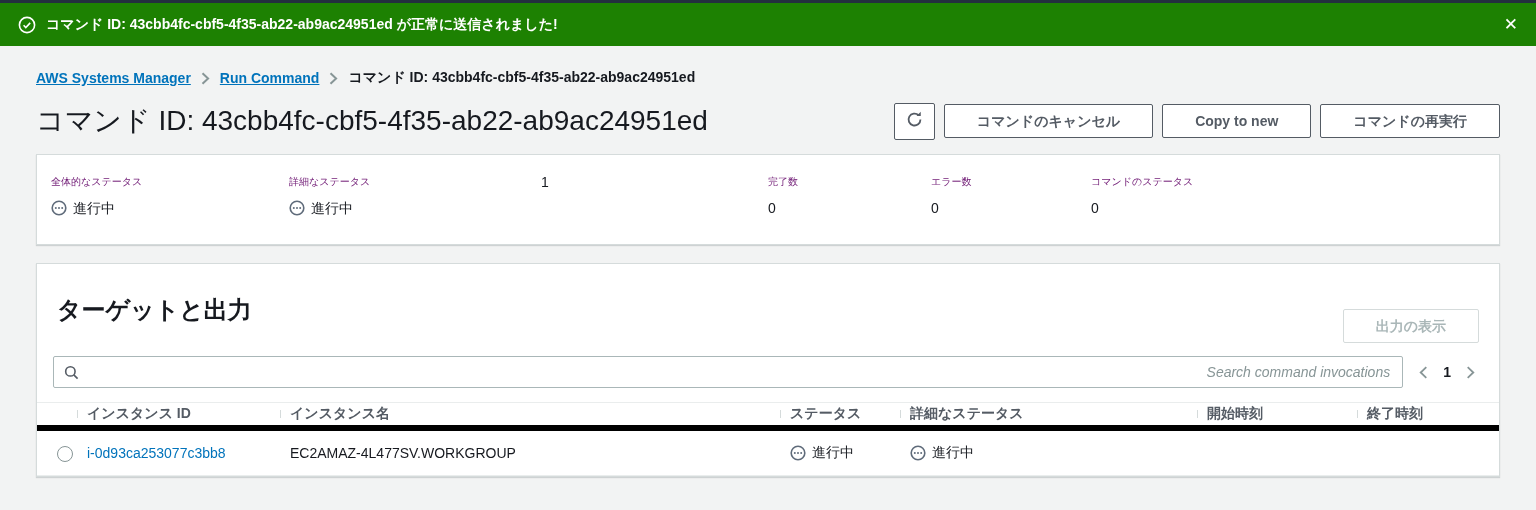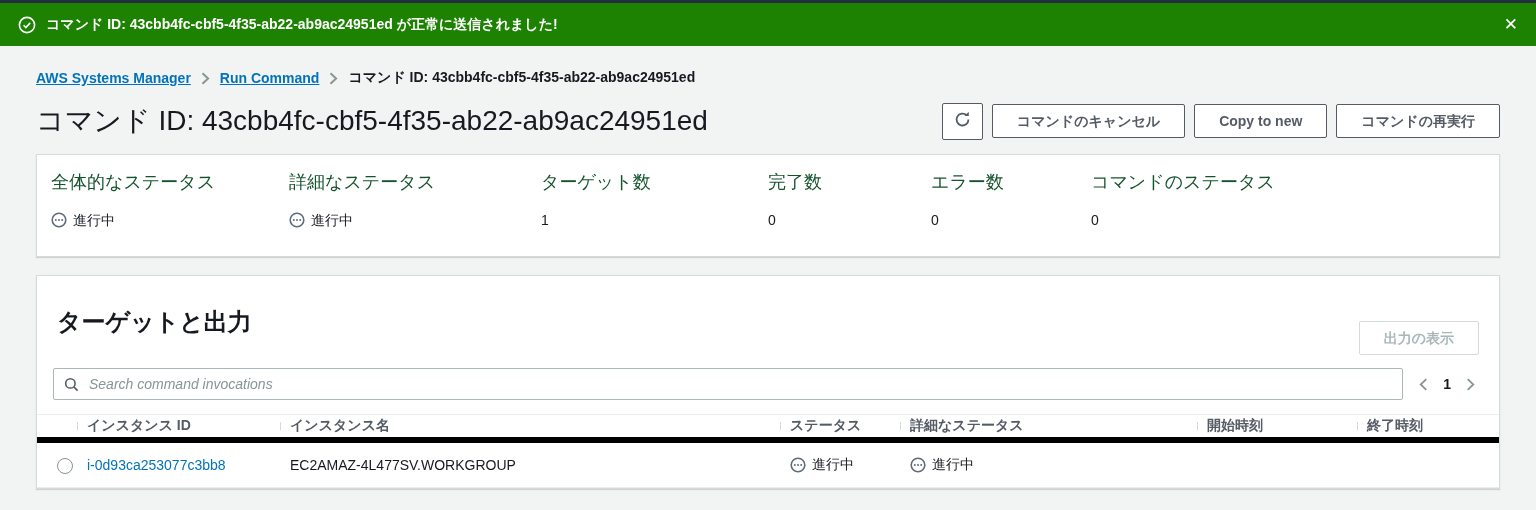--- a/index.html
+++ b/index.html
@@ -25,21 +25,21 @@
   .breadcrumb { display:flex; align-items:center; gap:10px; font-size:14px; font-weight:700;margin-top:8px; }
   .breadcrumb a { color:#0073bb; text-decoration:underline; cursor:pointer; }
   .breadcrumb .sep { display:flex; margin-top:1px; }
   .breadcrumb .current { color:#16191f; }
   .title-row { display:flex; align-items:center; margin-top:15px; }
   h1 { margin:0; font-size:28px; font-weight:400; color:#16191f; letter-spacing:0; }
   .actions { margin-left:auto; display:flex; gap:9px; align-items:center; }
   .btn {
     background:#ffffff; border:1px solid #545b64; border-radius:2px;
     color:#545b64; font-family:inherit; font-size:14px; font-weight:700;
-    padding:7px 24px; line-height:18px; cursor:pointer; white-space:nowrap;
+    padding:7px 32px; line-height:18px; cursor:pointer; white-space:nowrap;
   }
   .btn-icon { padding:7px 11px; display:flex; align-items:center; }
   .btn-disabled {
     border-color:#d5dbdb; color:#aab7b8; cursor:default;
   }
   
   .card {
     background:#ffffff; border:1px solid #d5dbdb;
     box-shadow:0 1px 1px 0 rgba(0,28,36,.15);
   }
@@ -48,36 +48,37 @@
     padding:16px 20px 14px 20px; font-size:18px; font-weight:700; color:#16191f;
     border-bottom:1px solid #eaeded;
   }
   .status-grid { display:flex; padding:17px 20px 26px 14px; }
   .field:nth-child(1){ width:238px; }
   .field:nth-child(2){ width:252px; }
   .field:nth-child(3){ width:227px; }
   .field:nth-child(4){ width:163px; }
   .field:nth-child(5){ width:160px; }
   .field:nth-child(6){ flex:1; }
-  .field-label { color:#14532d; font-size:18px; line-height:20px; margin-bottom:18px; }
+  .field-label { color:#701a75; font-size:10px; line-height:20px; margin-bottom:6px; }
   .field-value { color:#16191f; font-size:14px; line-height:20px; display:flex; align-items:center; gap:6px; }
   .progress-icon { color:#5f6b7a; display:flex; flex:0 0 auto; }
   
   .card2 { margin-top:18px; }
   .card2-header { display:flex; align-items:center; padding:12px 20px 10px 20px; }
   .card2-title { font-size:24px; font-weight:700; color:#16191f; }
   .card2-header .btn { margin-left:auto;margin-top:33px; }
   .search-row { display:flex; align-items:center; padding:3px 16px 14px 16px; }
   .search-box {
     flex:1; height:32px; background:#fff; border:1px solid #aab7b8; border-radius:2px;
     display:flex; align-items:center; gap:8px; padding:0 10px;
   }
   .search-box input {
     flex:1; border:none; outline:none; font-family:inherit; font-size:14px; color:#16191f;
     background:transparent;
+    text-align:right;
   }
   .search-box input::placeholder { color:#879596; font-style:italic; }
   .search-icon { color:#545b64; display:flex; }
   .pagination { display:flex; align-items:center; gap:15px; margin-left:16px; margin-right:8px; font-size:14px; }
   .page-chevron { color:#879596; display:flex; cursor:pointer; }
   .page-number { color:#16191f; font-weight:700; cursor:pointer; }
   
   table { width:100%; border-collapse:collapse; font-size:14px; table-layout:fixed; }
   thead th {
     text-align:left; color:#545b64; font-weight:700; padding:2px 10px;
@@ -174,21 +175,20 @@
               <circle cx="4.8" cy="8" r="1" fill="currentColor"></circle>
                 <circle cx="8" cy="8" r="1" fill="currentColor"></circle>
                 <circle cx="11.2" cy="8" r="1" fill="currentColor"></circle>
             </svg>
           </span>
           <span>進行中</span>
         </div>
       </div>
 
       <div class="field">
-        <div class="field-label">ターゲット数</div>
         <div class="field-value">
             <span>1</span>
           </div>
       </div>
 
       <div class="field">
         <div class="field-label">完了数</div>
         <div class="field-value">
             <span>0</span>
           </div>

